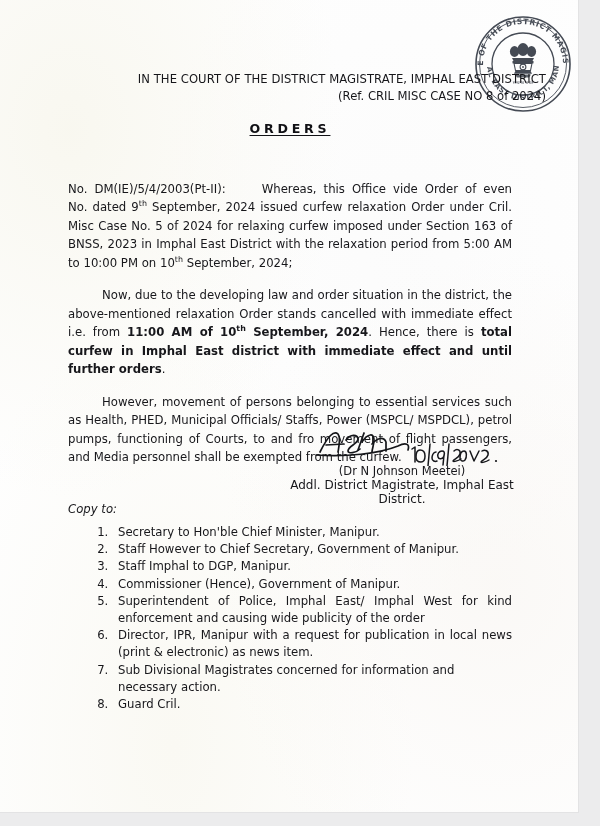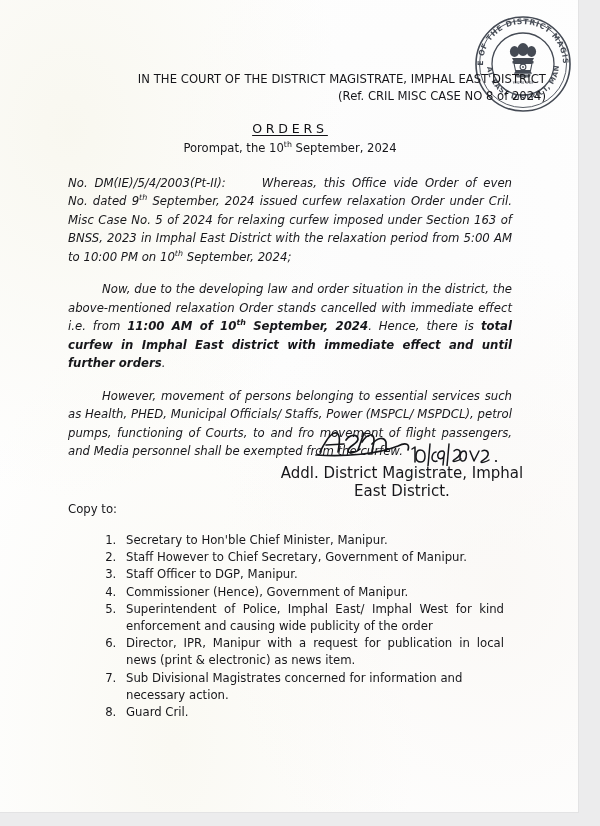--- a/index.html
+++ b/index.html
@@ -78,21 +78,21 @@
 
   .orders-block {
     position: absolute;
     left: 40px;
     top: 118px;
     width: 500px;
     text-align: center;
   }
   .orders-heading {
     font-size: 12.6px;
-    font-weight: normal;
+    font-weight: bold;
     letter-spacing: 0.30em;
     text-decoration: underline;
     text-underline-offset: 2px;
     color: #111115;
     display: inline-block;
   }
   .place-date {
     font-size: 11.6px;
     color: #16161a;
     margin-top: 4px;
@@ -109,22 +109,21 @@
     position: absolute;
     left: 68px;
     top: 172px;
     width: 444px;
     font-size: 11.7px;
     color: #17171b;
     line-height: 1.58;
     text-align: justify;
   }
   .body-text p {
-    margin: 2px 0 14px 0;
-    font-style: italic;
+    margin: 8px 0 14px 0;
   }
   .indent { display: inline-block; width: 34px; }
   .gap     { display: inline-block; width: 36px; }
   b { font-weight: bold; }
 
   
   .signature-block {
     position: absolute;
     left: 268px;
     top: 424px;
@@ -135,38 +134,39 @@
     height: 40px;
     position: relative;
   }
   .sig-mark svg { position: absolute; left: 50%; top: 0; transform: translateX(-50%); }
   .sig-name {
     font-size: 11.5px;
     color: #17171b;
     margin-top: 0px;
   }
   .sig-desig {
-    font-size: 15px;
+    font-size: 12px;
     color: #17171b;
   }
 
   
   .copy-section {
     position: absolute;
     left: 68px;
     top: 502px;
     width: 452px;
   }
   .copy-label {
     font-size: 11.7px;
     color: #17171b;
     margin-bottom: 2px;
+    font-style: italic;
   }
   ol.copy-list {
-    margin: 16px;
+    margin: 8px;
     padding-left: 36px;
     font-size: 11.7px;
     color: #17171b;
     line-height: 1.47;
   }
   ol.copy-list li {
     padding-left: 6px;
     margin-bottom: 0px;
     text-align: justify;
   }
@@ -211,21 +211,20 @@
       </svg>
     </div>
 
     <div class="header">
       <div class="court-title">IN THE COURT OF THE DISTRICT MAGISTRATE, IMPHAL EAST DISTRICT</div>
       <div class="case-ref">(Ref. CRIL MISC CASE NO 8 of 2024)</div>
     </div>
 
     <div class="orders-block">
       <div class="orders-heading">ORDERS</div>
-      <div class="place-date"><span>Porompat, the 10</span><sup>th</sup><span> September, 2024</span></div>
     </div>
 
     <div class="body-text">
 
       <p><span>No. DM(IE)/5/4/2003(Pt-II):</span><span class="gap"></span><span>Whereas, this Office vide Order of even No. dated 9</span><sup>th</sup><span> September, 2024 issued curfew relaxation Order under Cril. Misc Case No. 5 of 2024 for relaxing curfew imposed under Section 163 of BNSS, 2023 in Imphal East District with the relaxation period from 5:00 AM to 10:00 PM on 10</span><sup>th</sup><span> September, 2024;</span></p>
 
       <p><span class="indent"></span><span>Now, due to the developing law and order situation in the district, the above-mentioned relaxation Order stands cancelled with immediate effect i.e. from </span><b>11:00 AM of 10</b><b><sup>th</sup></b><b> September, 2024</b><span>. Hence, there is </span><b>total curfew in Imphal East district with immediate effect and until further orders</b><span>.</span></p>
 
       <p><span class="indent"></span><span>However, movement of persons belonging to essential services such as Health, PHED, Municipal Officials/ Staffs, Power (MSPCL/ MSPDCL), petrol pumps, functioning of Courts, to and fro movement of flight passengers, and Media personnel shall be exempted from the curfew.</span></p>
     </div>
@@ -250,29 +249,30 @@
             <path d="M 140,27 C 137,27 135,30 136,33 C 137,36 141,35 142,32 C 143,28 142,27 140,27 Z M 142,31 L 141,41"></path>
             <path d="M 147,20 L 145,42"></path>
             <path d="M 152,27 C 155,24 159,26 158,30 C 157,34 152,35 151,37 C 151,38 156,37 159,35"></path>
             <path d="M 162,27 C 159,27 158,31 158,34 C 158,37 161,38 163,36 C 165,33 165,27 162,27 Z"></path>
             <path d="M 168,27 L 172,37 L 177,27"></path>
             <path d="M 180,27 C 183,25 187,27 186,31 C 185,35 180,36 179,38 C 179,39 184,38 187,36"></path>
           </g>
           <circle cx="194" cy="37" r="1.1" fill="#15161a"></circle>
         </svg>
       </div>
+      <div class="sig-name">(Dr N Johnson Meetei)</div>
       <div class="sig-desig">Addl. District Magistrate, Imphal East District.</div>
     </div>
 
     <div class="copy-section">
       <div class="copy-label">Copy to:</div>
       <ol class="copy-list">
         <li class="nowrapjust">Secretary to Hon'ble Chief Minister, Manipur.</li>
         <li class="nowrapjust">Staff However to Chief Secretary, Government of Manipur.</li>
-        <li class="nowrapjust">Staff Officer to DGP, Manipur.</li>
+        <li class="nowrapjust">Staff Imphal to DGP, Manipur.</li>
         <li class="nowrapjust">Commissioner (Hence), Government of Manipur.</li>
         <li>Superintendent of Police, Imphal East/ Imphal West for kind enforcement and causing wide publicity of the order</li>
         <li>Director, IPR, Manipur with a request for publication in local news (print &amp; electronic) as news item.</li>
         <li class="nowrapjust">Sub Divisional Magistrates concerned for information and necessary action.</li>
         <li class="nowrapjust">Guard Cril.</li>
       </ol>
     </div>
 
   </div>
 </div>

